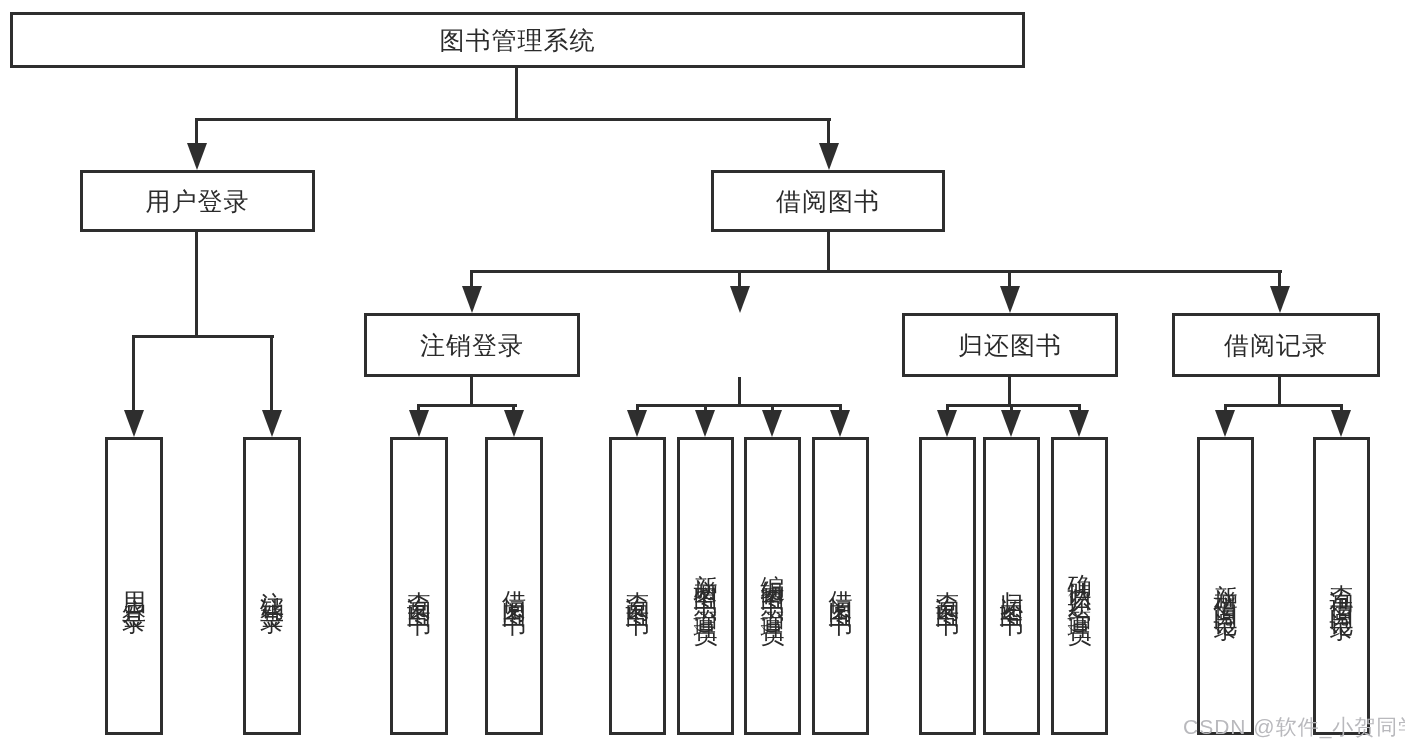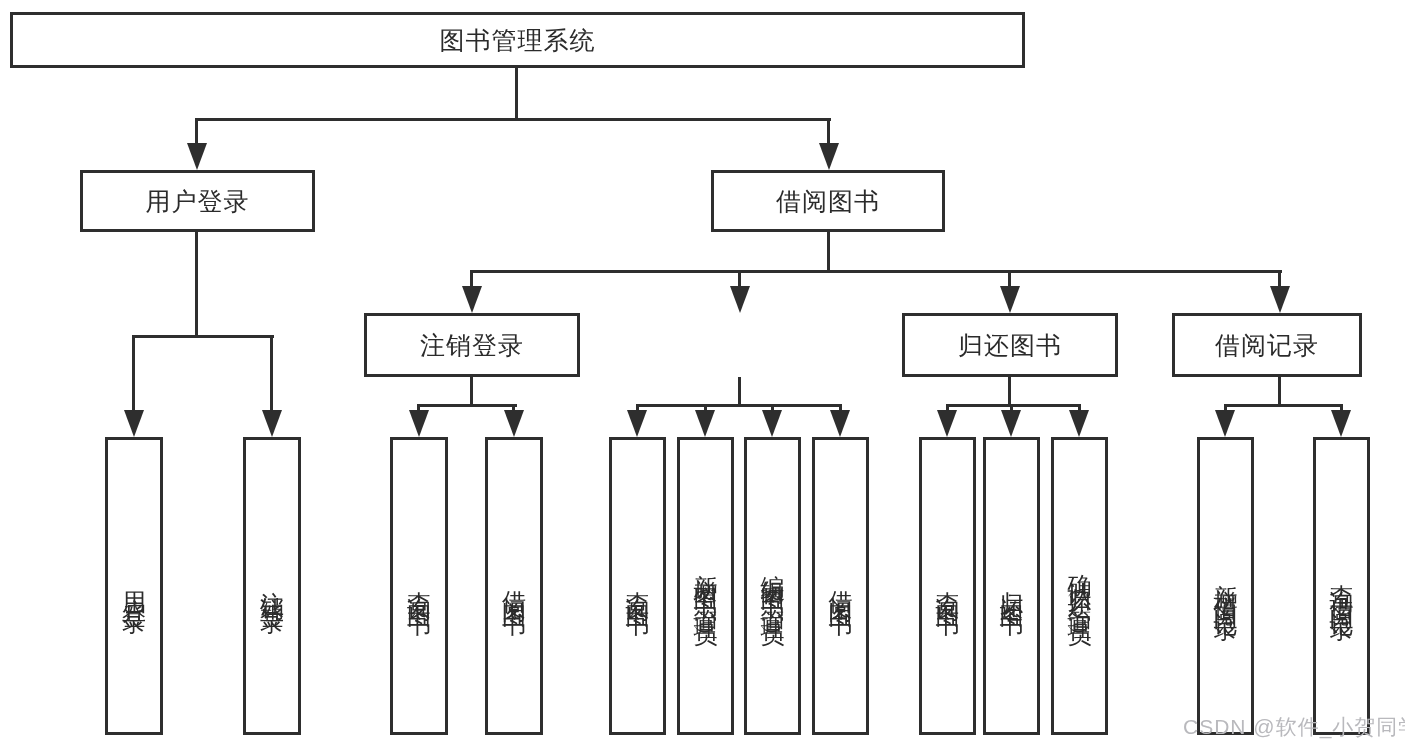--- a/index.html
+++ b/index.html
@@ -97,21 +97,21 @@
   <div class="a" style="left:1000px;top:286px;"></div>
   <div class="v" style="left:1278px;top:270px;height:18px;"></div>
   <div class="a" style="left:1270px;top:286px;"></div>
 
   <div class="box" style="left:364px;top:313px;width:216px;height:64px;">
     <span class="lbl">注销登录</span>
   </div>
   <div class="box" style="left:902px;top:313px;width:216px;height:64px;">
     <span class="lbl">归还图书</span>
   </div>
-  <div class="box" style="left:1172px;top:313px;width:190px;height:64px;">
+  <div class="box" style="left:1172px;top:313px;width:208px;height:64px;">
     <span class="lbl">借阅记录</span>
   </div>
 
   <div class="v" style="left:470px;top:377px;height:30px;"></div>
   <div class="h" style="left:417px;top:404px;width:100px;"></div>
   <div class="v" style="left:417px;top:404px;height:10px;"></div>
   <div class="a" style="left:409px;top:410px;"></div>
   <div class="v" style="left:512px;top:404px;height:10px;"></div>
   <div class="a" style="left:504px;top:410px;"></div>
 

